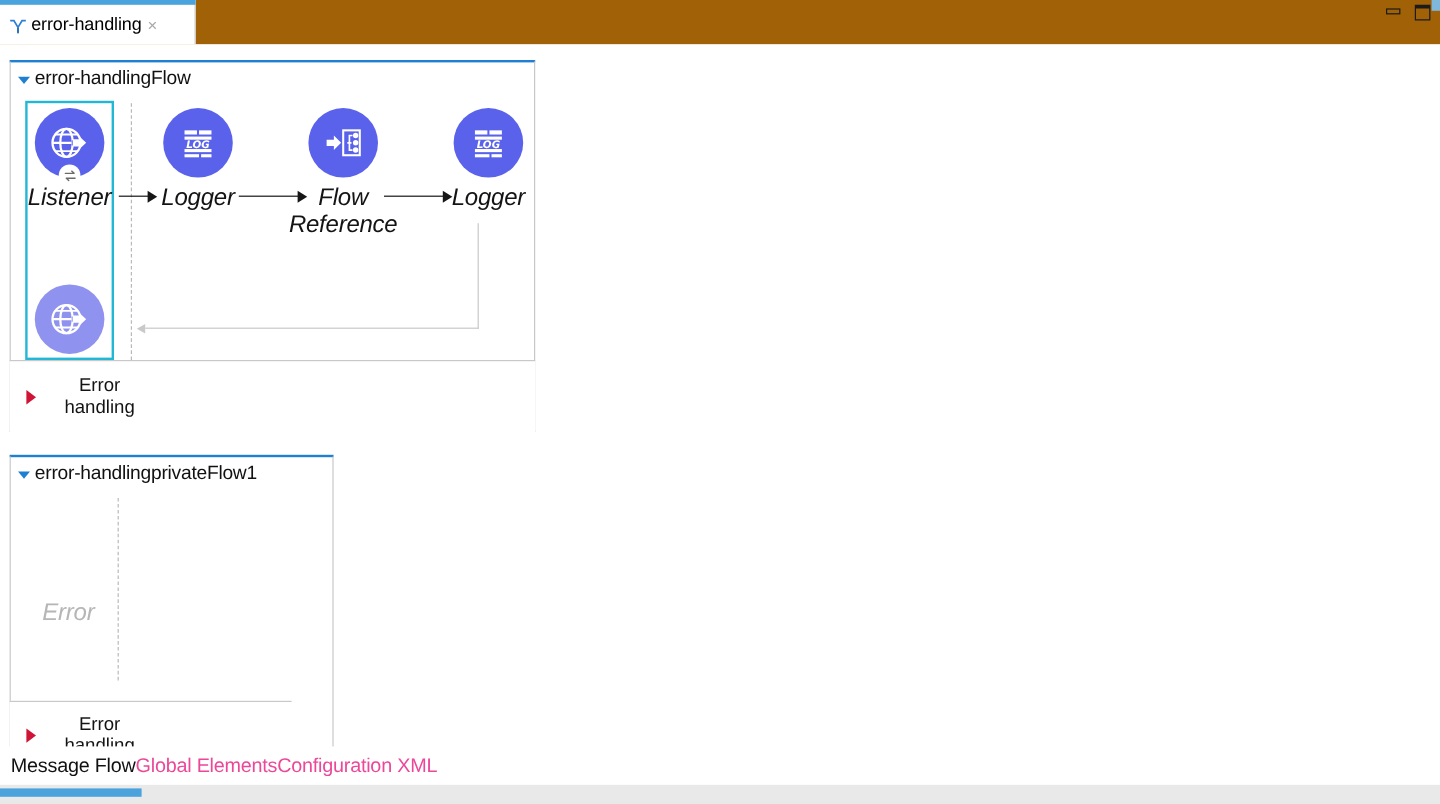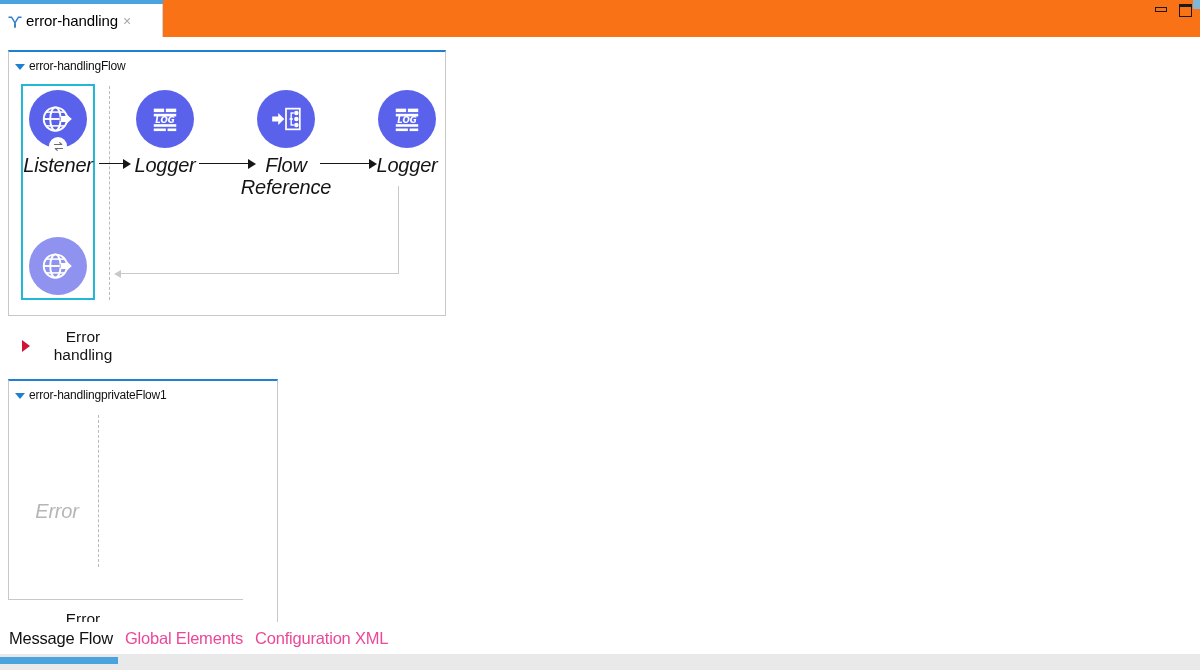--- a/index.html
+++ b/index.html
@@ -13,21 +13,21 @@
   #app {
     position: relative;
     width: 1200px; height: 670px;
     background: #ffffff;
   }
 
   
   .tabbar {
     position: absolute; left: 0; top: 0;
     width: 1200px; height: 37px;
-    background: #f97316;
+    background: #a16207;
   }
   .editor-tab {
     position: absolute; left: 0; top: 0;
     width: 163px; height: 37px;
     background: #ffffff;
     box-sizing: border-box;
     border-right: 1px solid #d4d4d4;
   }
   .editor-tab .tab-topbar {
     position: absolute; left: 0; top: 0;
@@ -111,21 +111,21 @@
   .tri-down {
     width: 0; height: 0;
     border-left: 5px solid transparent;
     border-right: 5px solid transparent;
     border-top: 6px solid #1f7fd0;
     margin-right: 4px;
     position: relative; top: 1px;
     flex: 0 0 auto;
   }
   .flow-name {
-    font-size: 12px; color: #111111;
+    font-size: 16px; color: #111111;
     letter-spacing: -0.2px;
   }
 
   
   .source-sel {
     position: absolute;
     border: 2px solid #23b7d6;
     background: #ffffff;
     box-sizing: border-box;
   }
@@ -196,21 +196,21 @@
     border-bottom: 4px solid transparent;
     border-right: 7px solid #c9c9c9;
   }
 
   
   .errrow {
     position: absolute;
     box-sizing: border-box;
     border-top: 1px solid #c8c8c8;
     background: #ffffff;
-    display: flex; align-items: center; margin-top: 15px;
+    display: flex; align-items: center;
   }
   .tri-right {
     width: 0; height: 0;
     border-top: 6px solid transparent;
     border-bottom: 6px solid transparent;
     border-left: 8px solid #cf1436;
     margin-left: 14px;
     flex: 0 0 auto;
   }
   .errlabel {
@@ -223,21 +223,20 @@
   }
 
   
   .bottom-tabs {
     position: absolute; left: 0; top: 622px;
     width: 996px; height: 32px;
     background: #ffffff;
     display: flex; align-items: center;
     padding-left: 9px;
     box-sizing: border-box;
-    gap: 12px;
   }
   .btab {
     font-size: 16.5px;
     color: #ec4899;
     cursor: pointer;
     letter-spacing: -0.2px;
   }
   .btab.active { color: #111111; }
 
   .status-strip {

